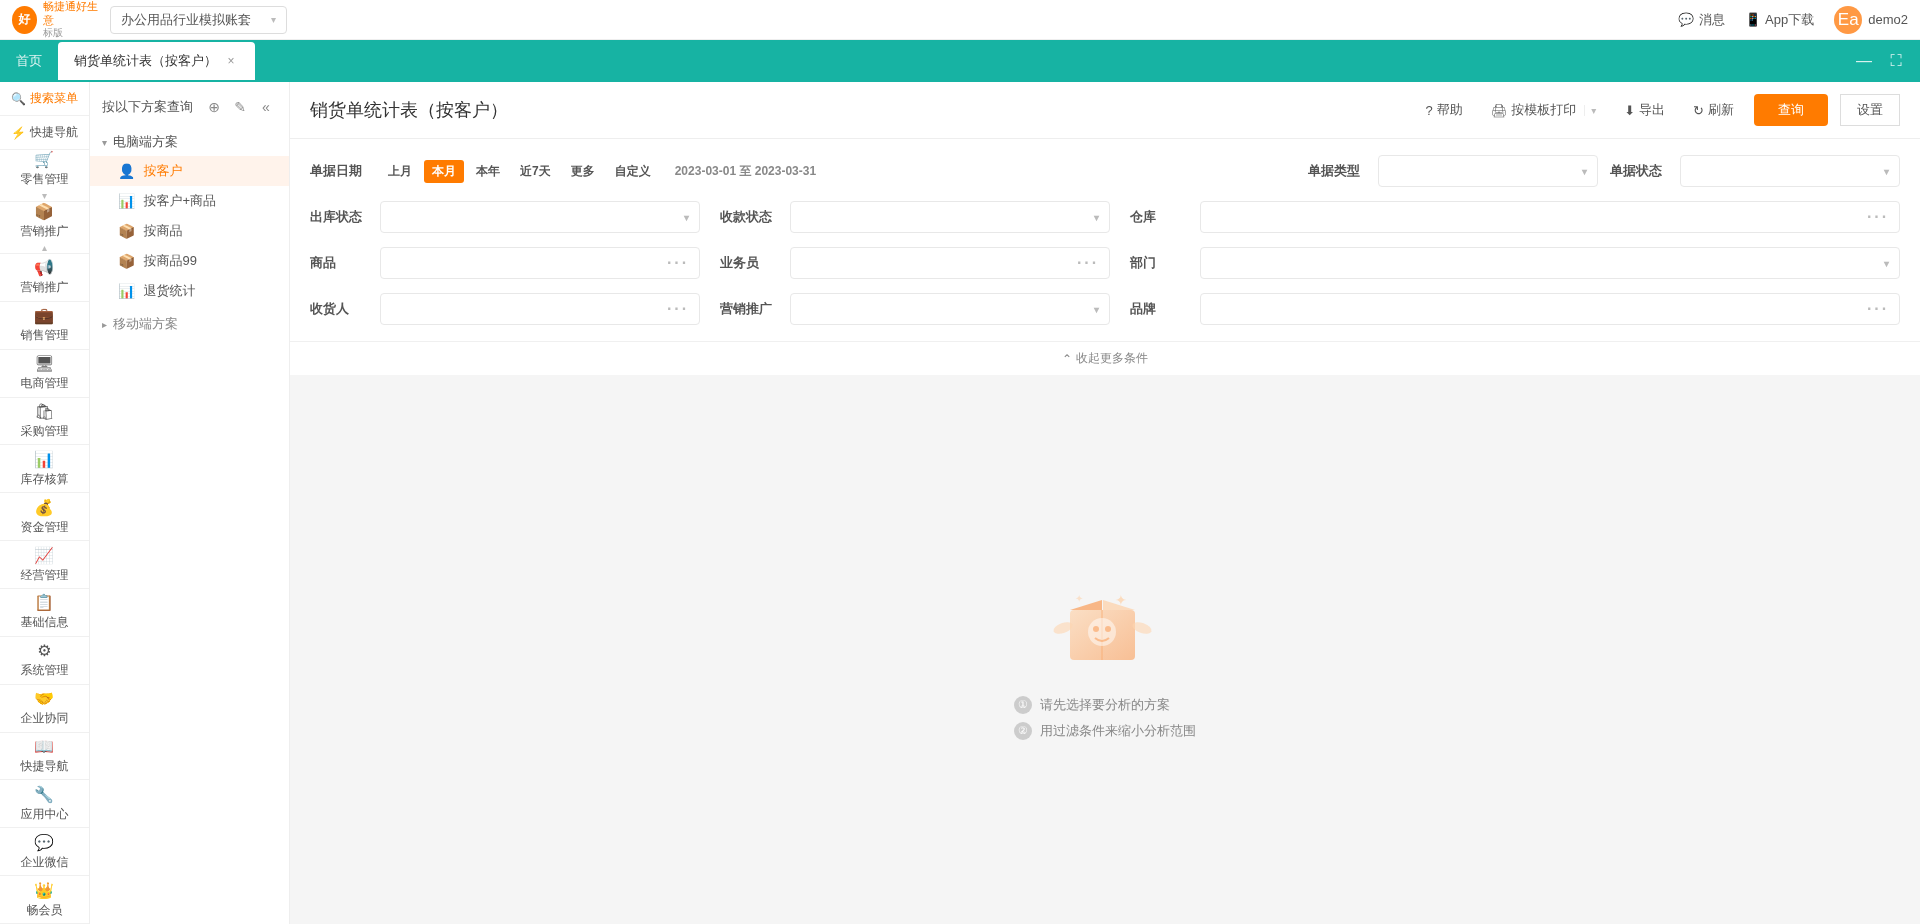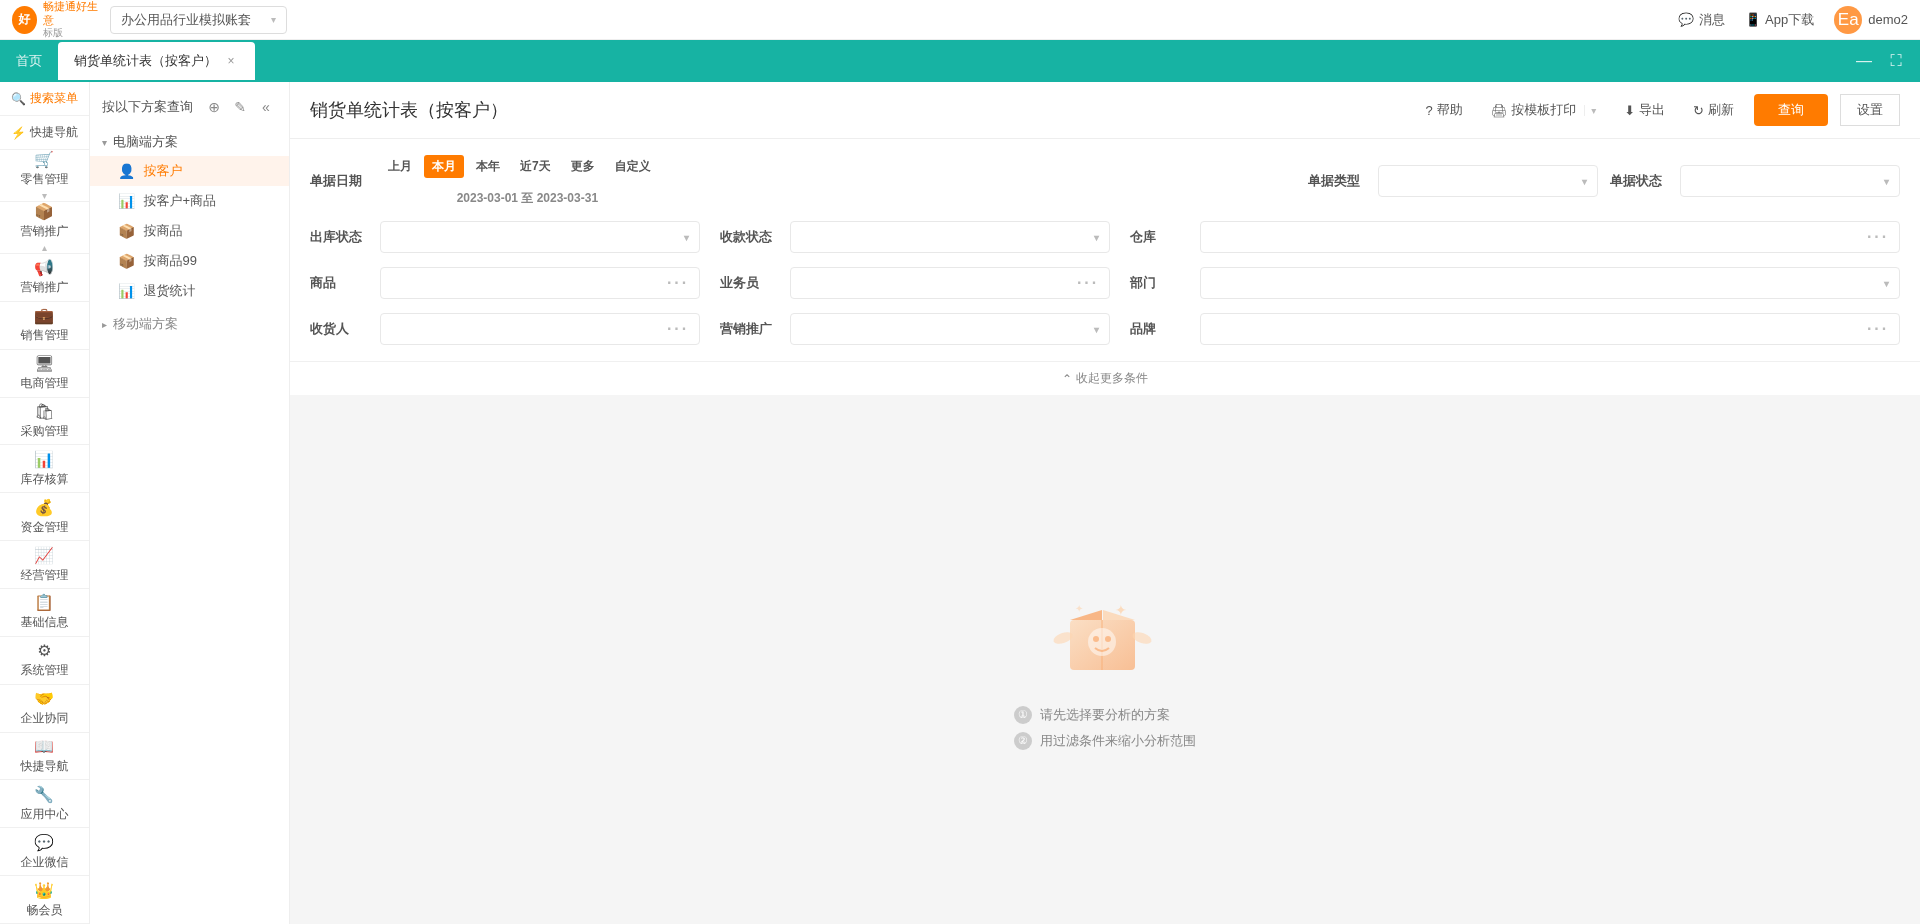--- a/index.html
+++ b/index.html
@@ -334,22 +334,21 @@
     }
     .filter-field .field-dots {
       margin-left: auto;
       color: #bbb;
       font-size: 16px;
       letter-spacing: 2px;
     }
     .date-filter {
       display: flex;
       align-items: center;
-      gap: 12px;
-      flex-direction: column;
+      gap: 0;
     }
     .date-tabs {
       display: flex;
       align-items: center;
       gap: 4px;
       margin-right: 10px;
     }
     .date-tab {
       padding: 3px 8px;
       border-radius: 3px;

